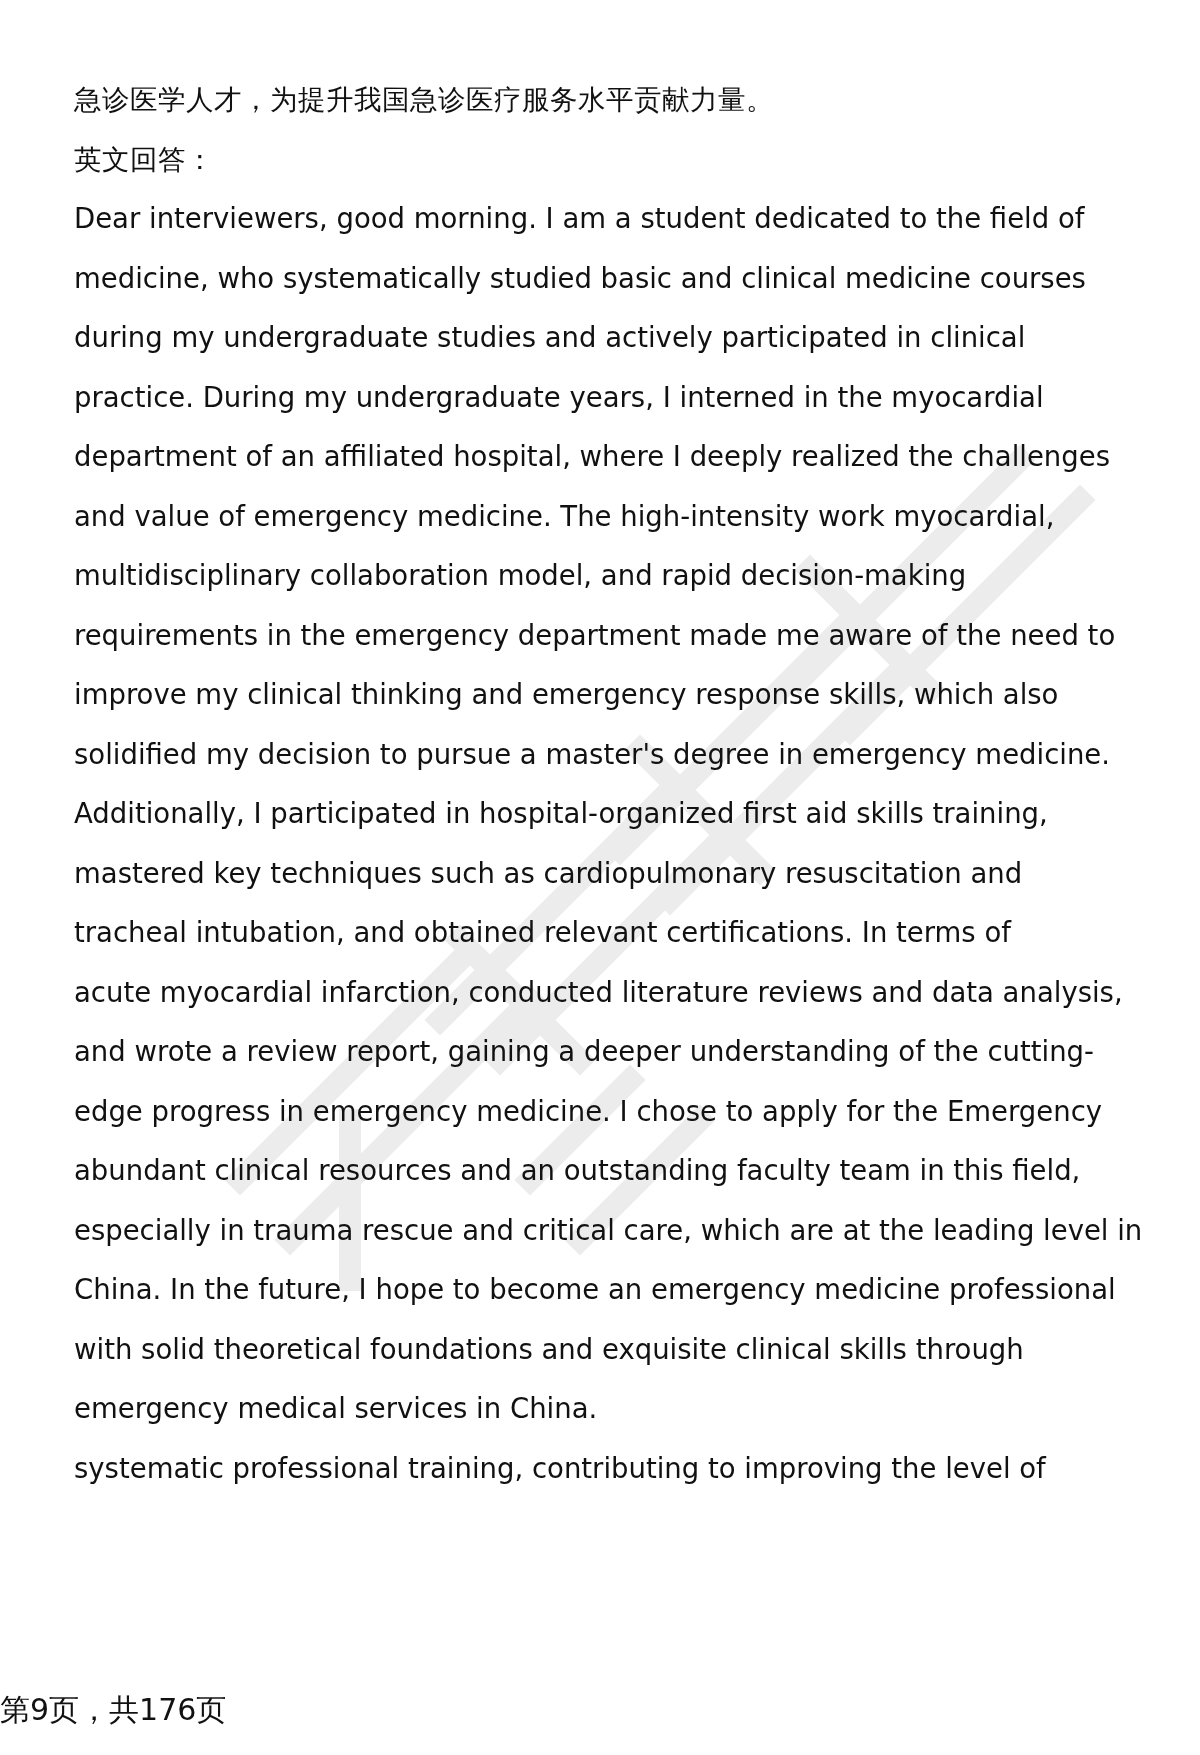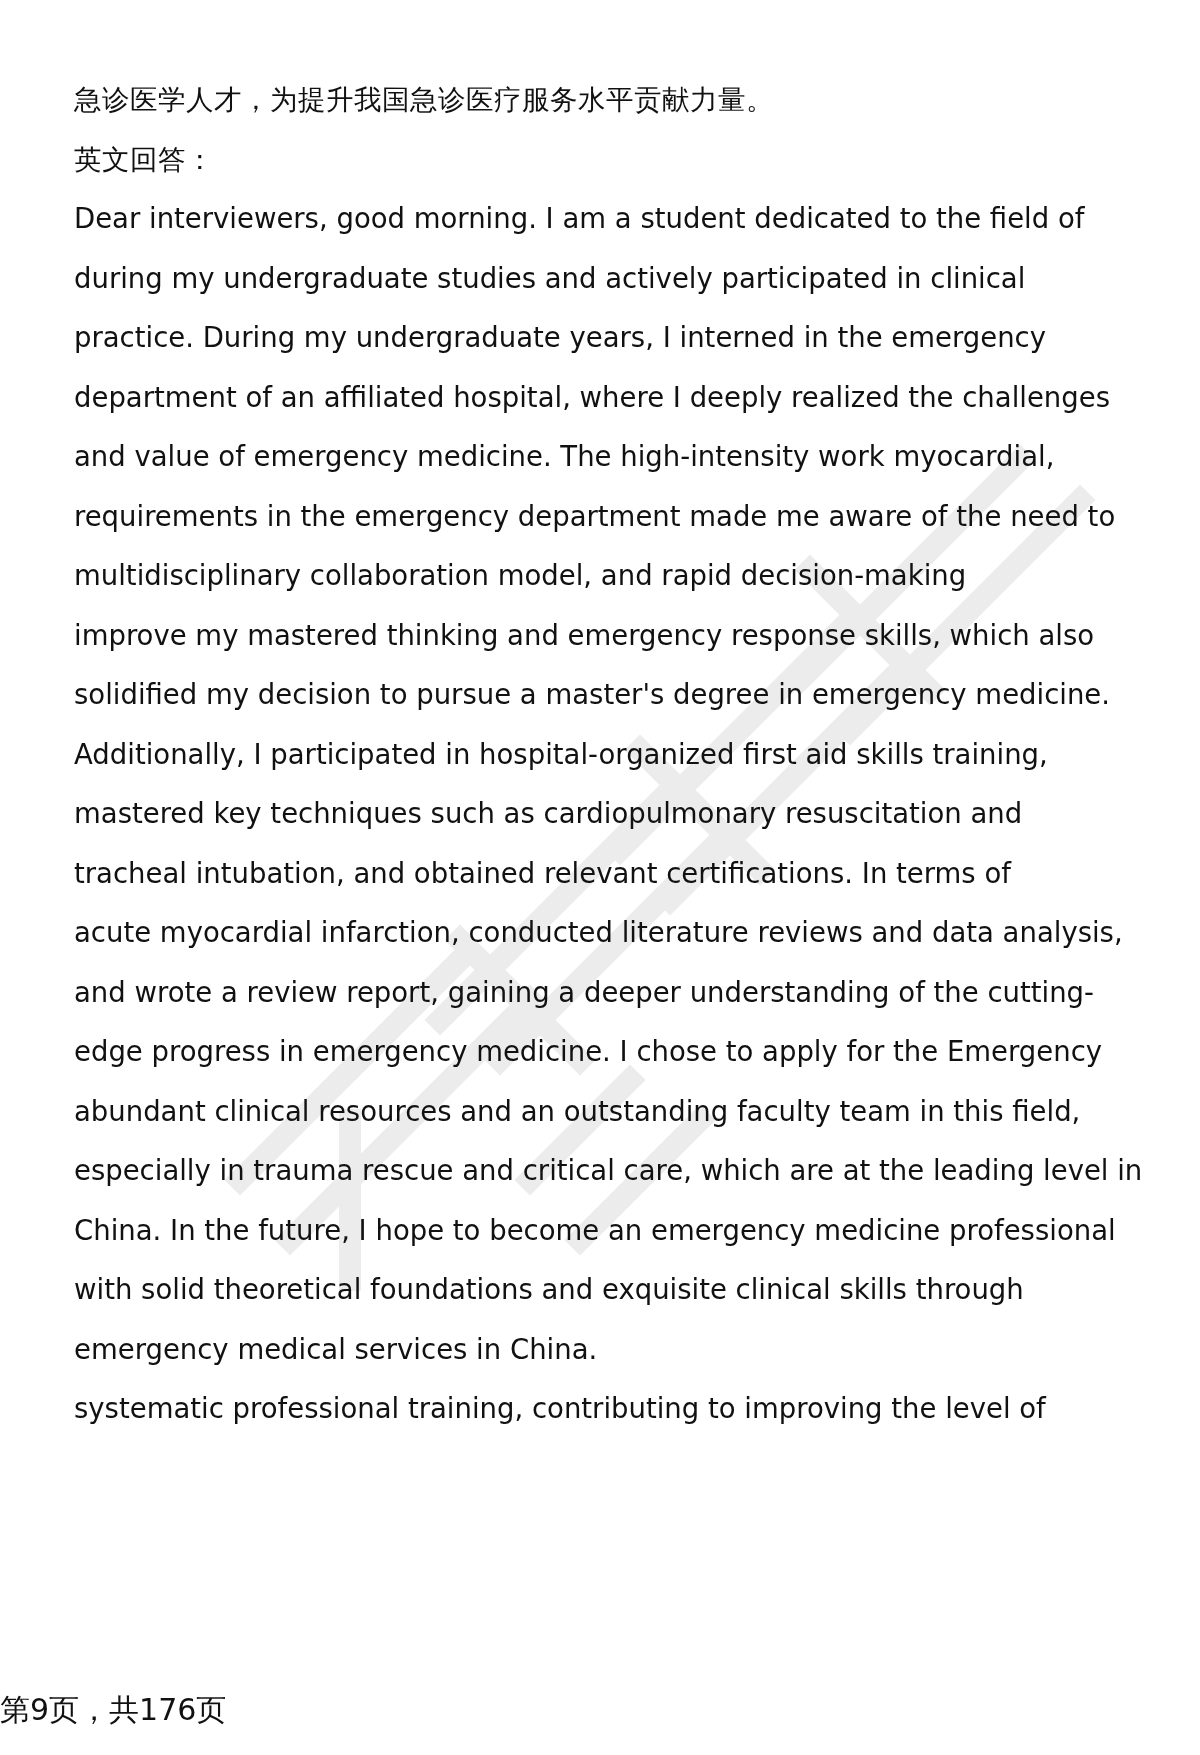--- a/index.html
+++ b/index.html
@@ -73,27 +73,28 @@
         <path d="M600 260 L820 40 M650 310 L880 80 M610 150 L730 270"></path>
         <path d="M330 760 L430 660 M380 820 L500 700"></path>
       </g>
     </svg>
   </div>
 
   <div class="content">
     <div class="line cn">急诊医学人才，为提升我国急诊医疗服务水平贡献力量。</div>
     <div class="line cn">英文回答：</div>
     <div class="line">Dear interviewers, good morning. I am a student dedicated to the field of</div>
+    <div class="line">medicine, who systematically studied basic and clinical medicine courses</div>
     <div class="line">during my undergraduate studies and actively participated in clinical</div>
-    <div class="line">practice. During my undergraduate years, I interned in the emergency</div>
+    <div class="line">practice. During my undergraduate years, I interned in the myocardial</div>
     <div class="line">department of an affiliated hospital, where I deeply realized the challenges</div>
     <div class="line">and value of emergency medicine. The high-intensity work myocardial,</div>
+    <div class="line">multidisciplinary collaboration model, and rapid decision-making</div>
     <div class="line">requirements in the emergency department made me aware of the need to</div>
-    <div class="line">multidisciplinary collaboration model, and rapid decision-making</div>
-    <div class="line">improve my mastered thinking and emergency response skills, which also</div>
+    <div class="line">improve my clinical thinking and emergency response skills, which also</div>
     <div class="line">solidified my decision to pursue a master's degree in emergency medicine.</div>
     <div class="line">Additionally, I participated in hospital-organized first aid skills training,</div>
     <div class="line">mastered key techniques such as cardiopulmonary resuscitation and</div>
     <div class="line">tracheal intubation, and obtained relevant certifications. In terms of</div>
     <div class="line">acute myocardial infarction, conducted literature reviews and data analysis,</div>
     <div class="line">and wrote a review report, gaining a deeper understanding of the cutting-</div>
     <div class="line">edge progress in emergency medicine. I chose to apply for the Emergency</div>
     <div class="line">abundant clinical resources and an outstanding faculty team in this field,</div>
     <div class="line">especially in trauma rescue and critical care, which are at the leading level in</div>
     <div class="line">China. In the future, I hope to become an emergency medicine professional</div>

